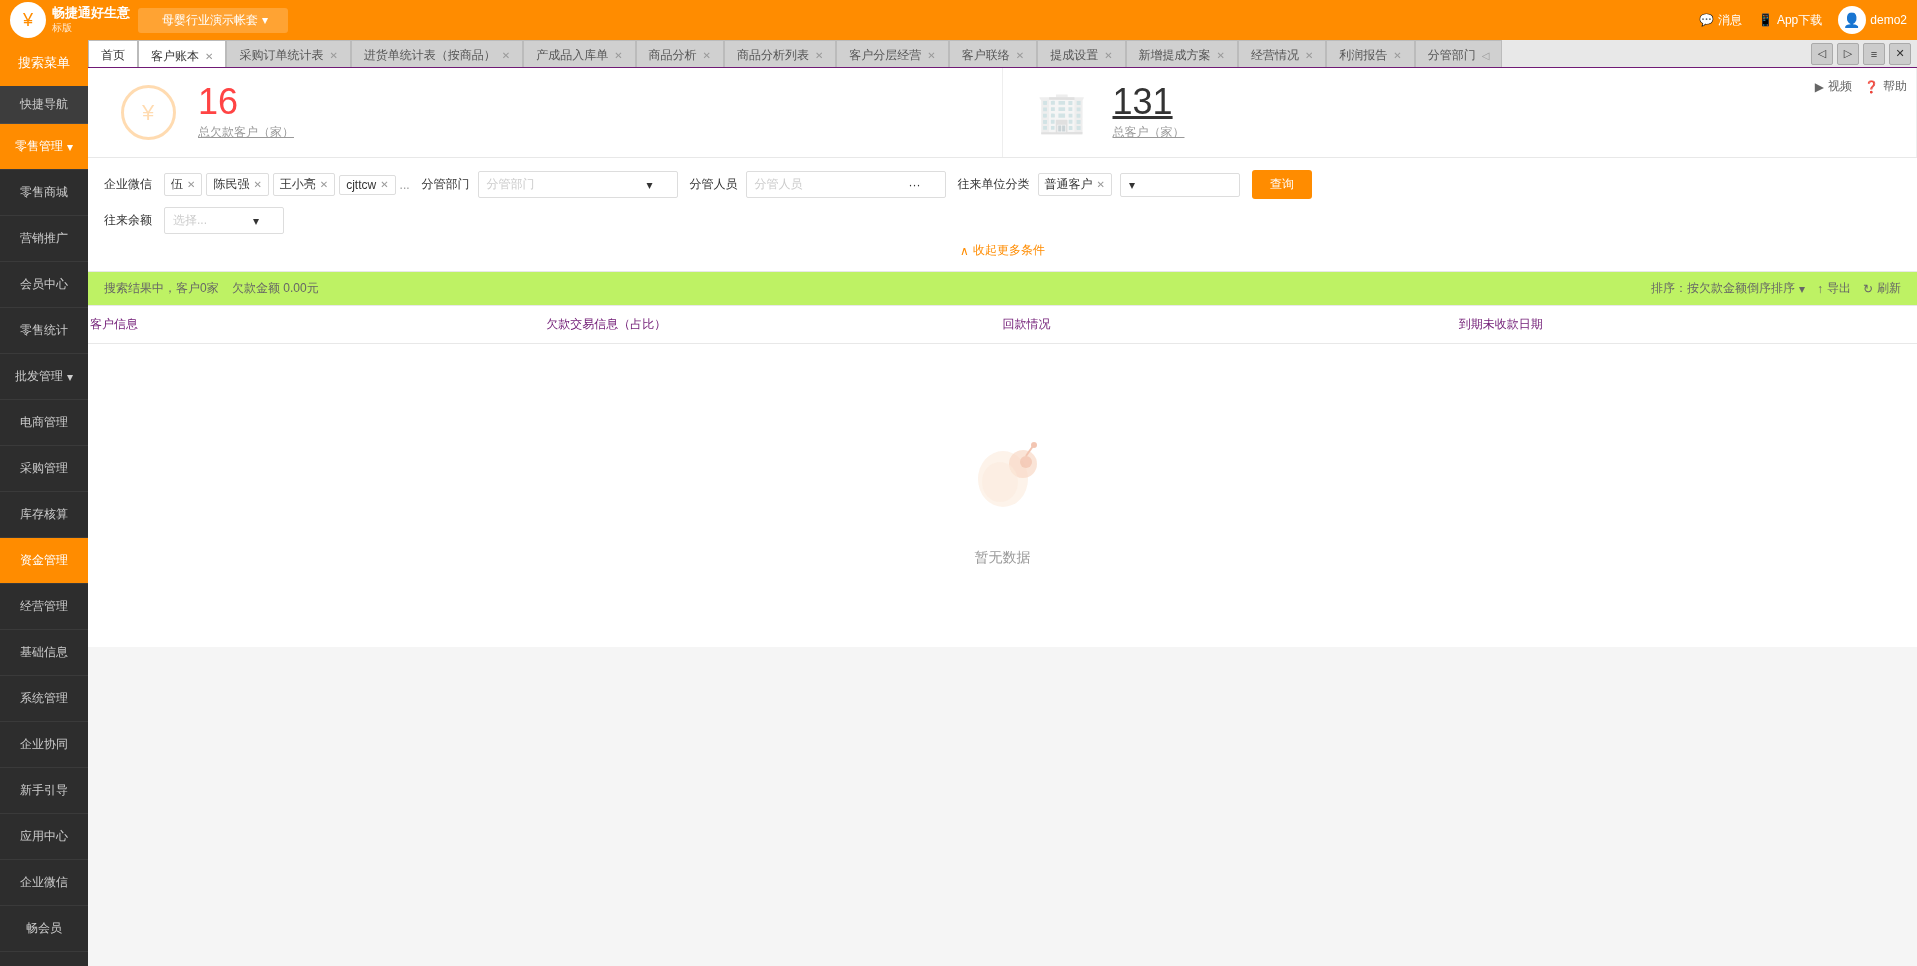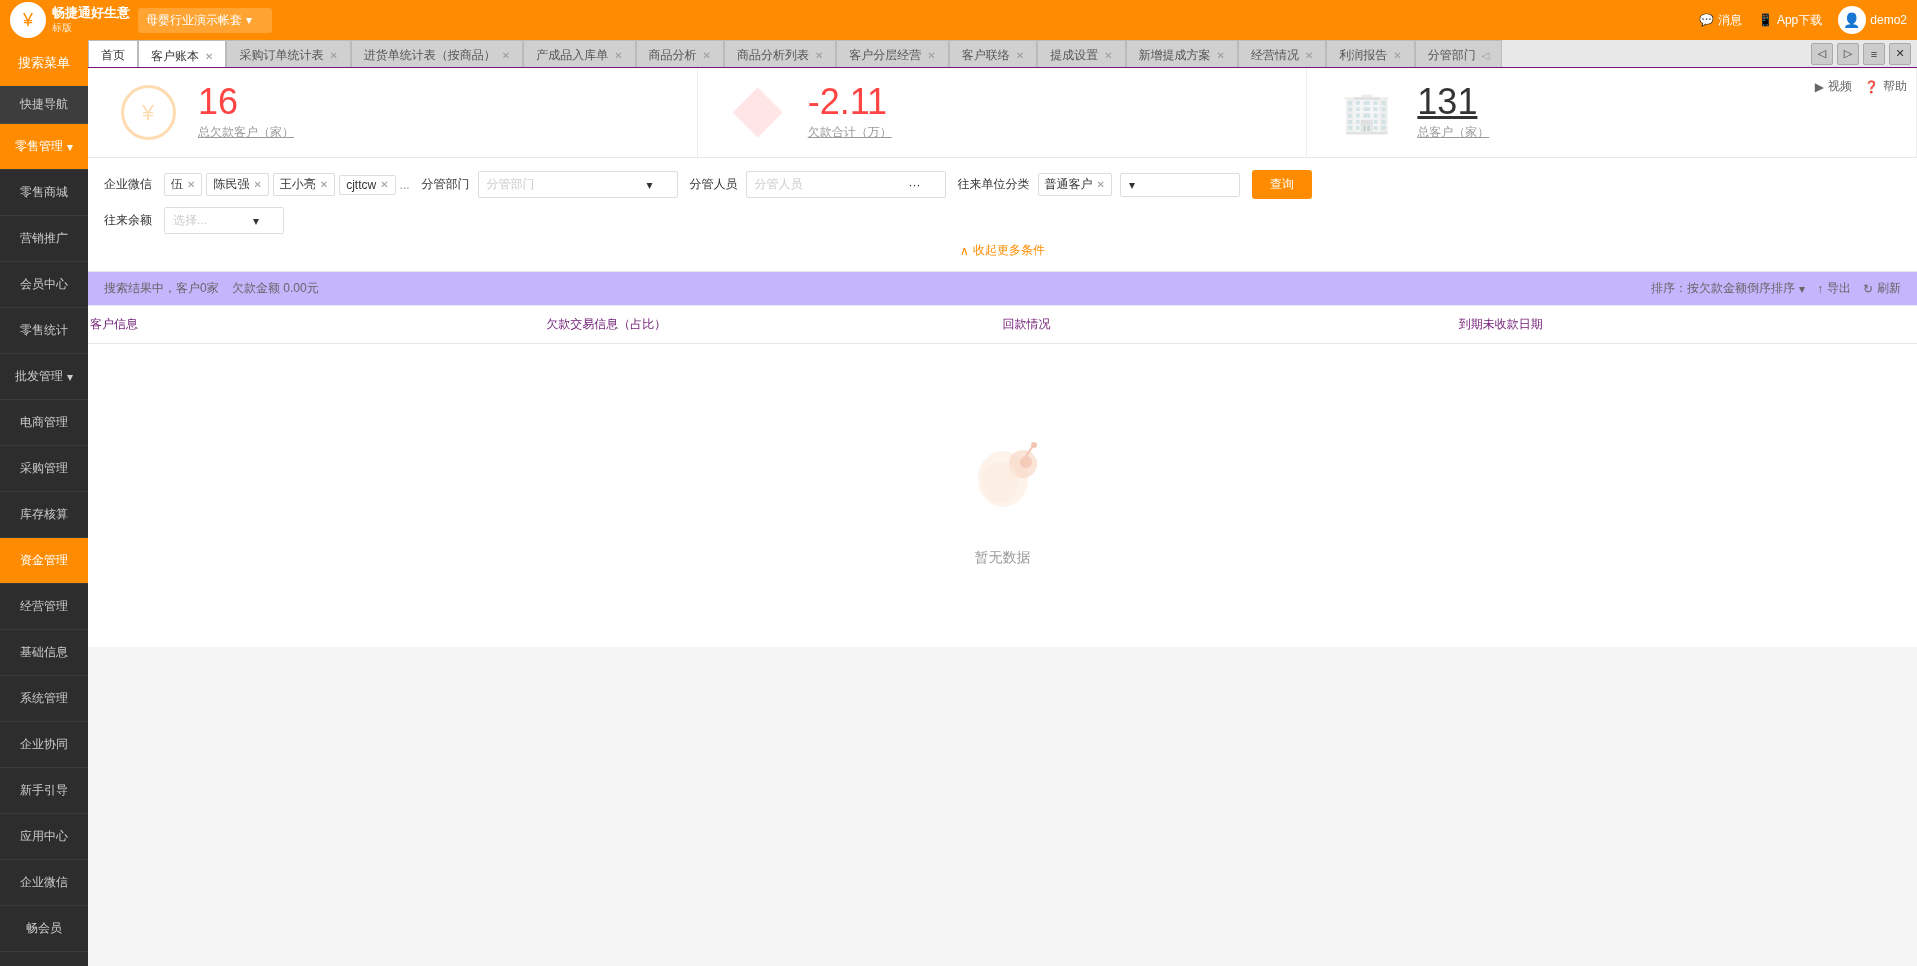--- a/index.html
+++ b/index.html
@@ -6,21 +6,21 @@
     body { font-family: 'Microsoft YaHei', Arial, sans-serif; font-size: 12px; background: #f5f5f5; color: #333; overflow: hidden; }
 
     
     .app-container { display: flex; flex-direction: column; height: 966px; width: 1917px; }
     .top-bar { height: 40px; background: #ff8c00; display: flex; align-items: center; padding: 0 10px; justify-content: space-between; flex-shrink: 0; }
     .top-bar-left { display: flex; align-items: center; gap: 8px; }
     .logo-area { display: flex; align-items: center; gap: 6px; }
     .logo-icon { width: 36px; height: 36px; background: #fff; border-radius: 50%; display: flex; align-items: center; justify-content: center; color: #ff8c00; font-size: 18px; }
     .logo-text { color: #fff; font-size: 13px; font-weight: bold; line-height: 1.2; }
     .logo-sub { color: rgba(255,255,255,0.8); font-size: 10px; }
-    .dropdown-selector { background: rgba(255,255,255,0.2); border: none; color: #fff; padding: 4px 20px 4px 8px; border-radius: 3px; font-size: 12px; cursor: pointer; display: flex; align-items: center; gap: 4px; }
+    .dropdown-selector { background: rgba(255,255,255,0.2); border: none; color: #fff; padding: 4px 20px 4px 24px; border-radius: 3px; font-size: 12px; cursor: pointer; display: flex; align-items: center; gap: 4px; }
     .top-bar-right { display: flex; align-items: center; gap: 16px; color: #fff; font-size: 12px; }
     .top-bar-action { display: flex; align-items: center; gap: 4px; cursor: pointer; }
 
     
     .main-layout { display: flex; flex: 1; overflow: hidden; }
 
     
     .sidebar { width: 88px; background: #2d2d2d; display: flex; flex-direction: column; flex-shrink: 0; overflow-y: auto; }
     .sidebar-search { padding: 10px 8px; background: #ff8c00; }
     .sidebar-search-btn { width: 100%; background: none; border: none; color: #fff; font-size: 13px; cursor: pointer; text-align: center; padding: 4px 0; }
@@ -67,21 +67,21 @@
     .filter-tags { display: flex; gap: 4px; flex-wrap: wrap; align-items: center; }
     .filter-tag { background: #fff; border: 1px solid #ddd; border-radius: 2px; padding: 2px 6px; font-size: 12px; display: flex; align-items: center; gap: 4px; }
     .filter-tag-close { color: #999; cursor: pointer; font-size: 10px; }
     .filter-tag-more { color: #999; cursor: pointer; }
     .filter-select { border: 1px solid #ddd; border-radius: 2px; padding: 4px 24px 4px 8px; font-size: 12px; background: #fff; cursor: pointer; min-width: 120px; display: flex; align-items: center; justify-content: space-between; color: #333; }
     .filter-select-wide { min-width: 200px; }
     .filter-tag-value { background: #fff; border: 1px solid #ddd; padding: 2px 6px; border-radius: 2px; display: flex; align-items: center; gap: 4px; font-size: 12px; }
     .collapse-btn { display: flex; align-items: center; gap: 4px; color: #ff8c00; cursor: pointer; font-size: 12px; }
 
     
-    .search-result-bar { background: #c4b5fd; padding: 8px 16px; border-bottom: 1px solid #e8e8e8; display: flex; align-items: center; justify-content: space-between; }
+    .search-result-bar { background: #bef264; padding: 8px 16px; border-bottom: 1px solid #e8e8e8; display: flex; align-items: center; justify-content: space-between; }
     .result-info { font-size: 12px; color: #666; }
     .result-actions { display: flex; align-items: center; gap: 12px; font-size: 12px; color: #666; }
     .sort-btn { display: flex; align-items: center; gap: 4px; cursor: pointer; }
     .action-btn { display: flex; align-items: center; gap: 4px; cursor: pointer; color: #666; }
 
     
     .data-table { width: 100%; background: #fff; }
     .table-header { display: flex; padding: 10px 2px; background: #fff; border-bottom: 1px solid #e8e8e8; font-size: 12px; color: #701a75; font-weight: 500; }
     .col-customer { flex: 2; }
     .col-debt { flex: 2; }
@@ -273,29 +273,20 @@
         <div class="stats-bar">
           <div class="stat-item">
             <div class="stat-icon">
               <div class="stat-icon-circle">
                 <span style="font-size:22px;color:#ff8c00;">¥</span>
               </div>
             </div>
             <div class="stat-text-area">
               <div class="stat-value">16</div>
               <div class="stat-label">总欠款客户（家）</div>
-            </div>
-          </div>
-          <div class="stat-item">
-            <div class="stat-icon">
-              <div class="stat-icon-diamond"></div>
-            </div>
-            <div class="stat-text-area">
-              <div class="stat-value negative">-2.11</div>
-              <div class="stat-label">欠款合计（万）</div>
             </div>
           </div>
           <div class="stat-item">
             <div class="stat-icon">
               <span class="stat-icon-building">🏢</span>
             </div>
             <div class="stat-text-area">
               <div class="stat-value dark">131</div>
               <div class="stat-label">总客户（家）</div>
             </div>

